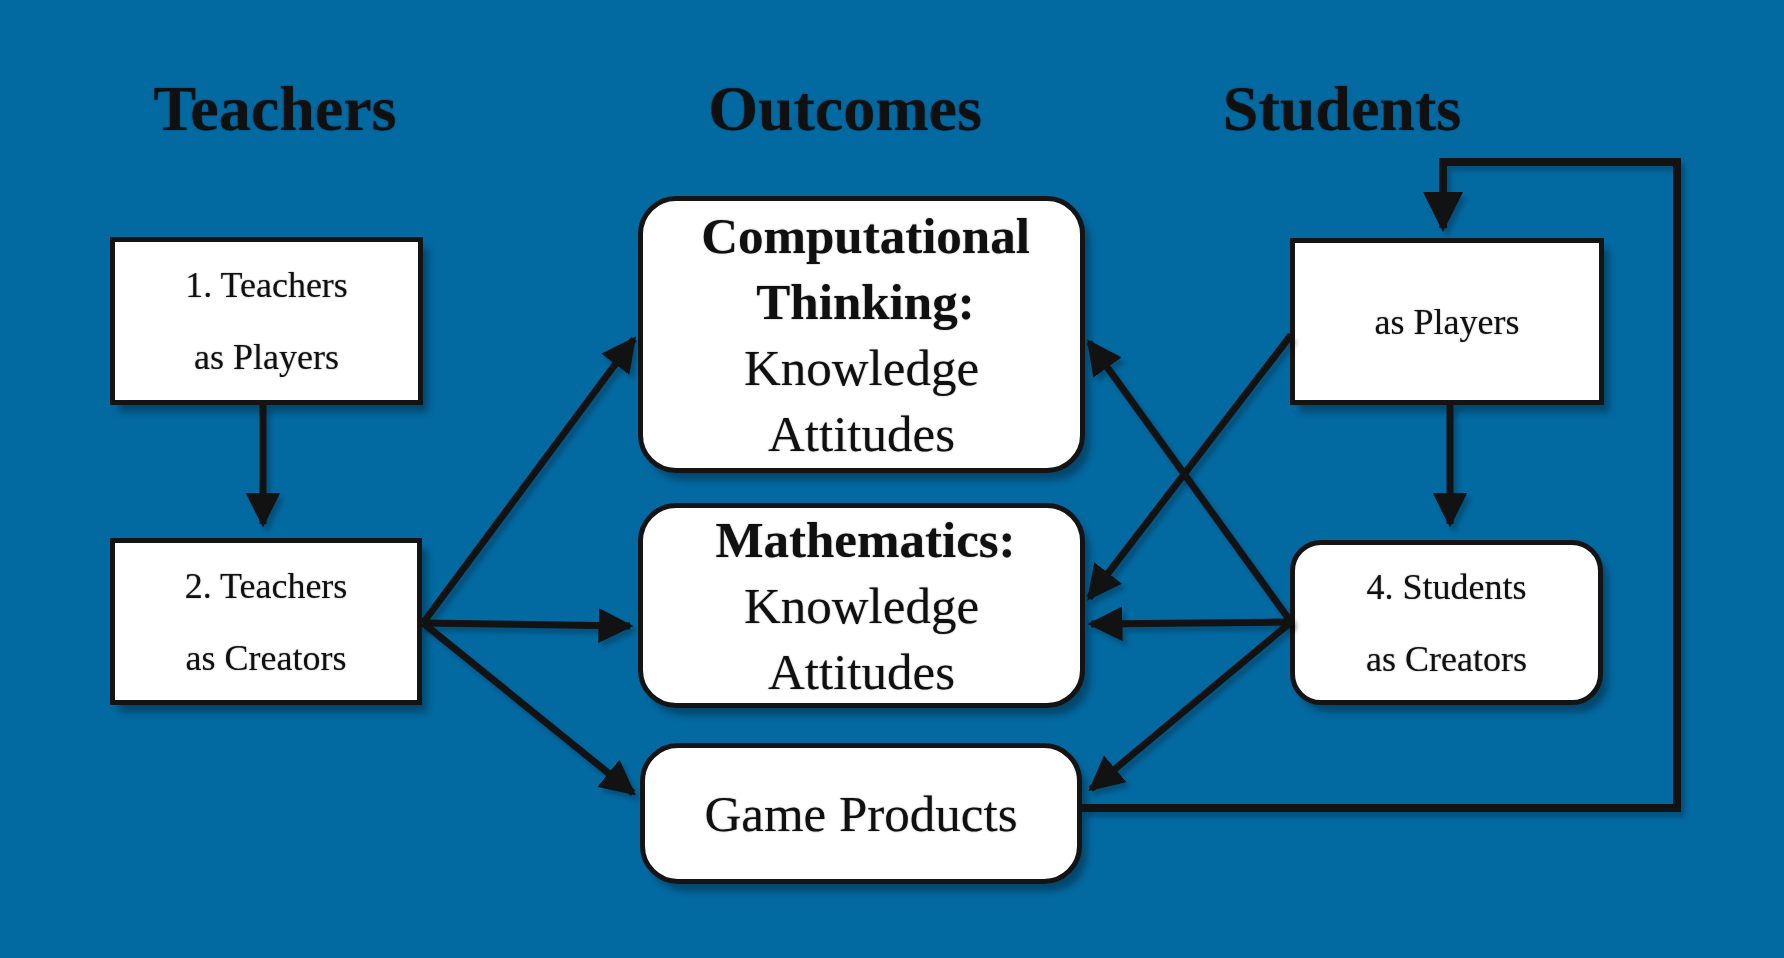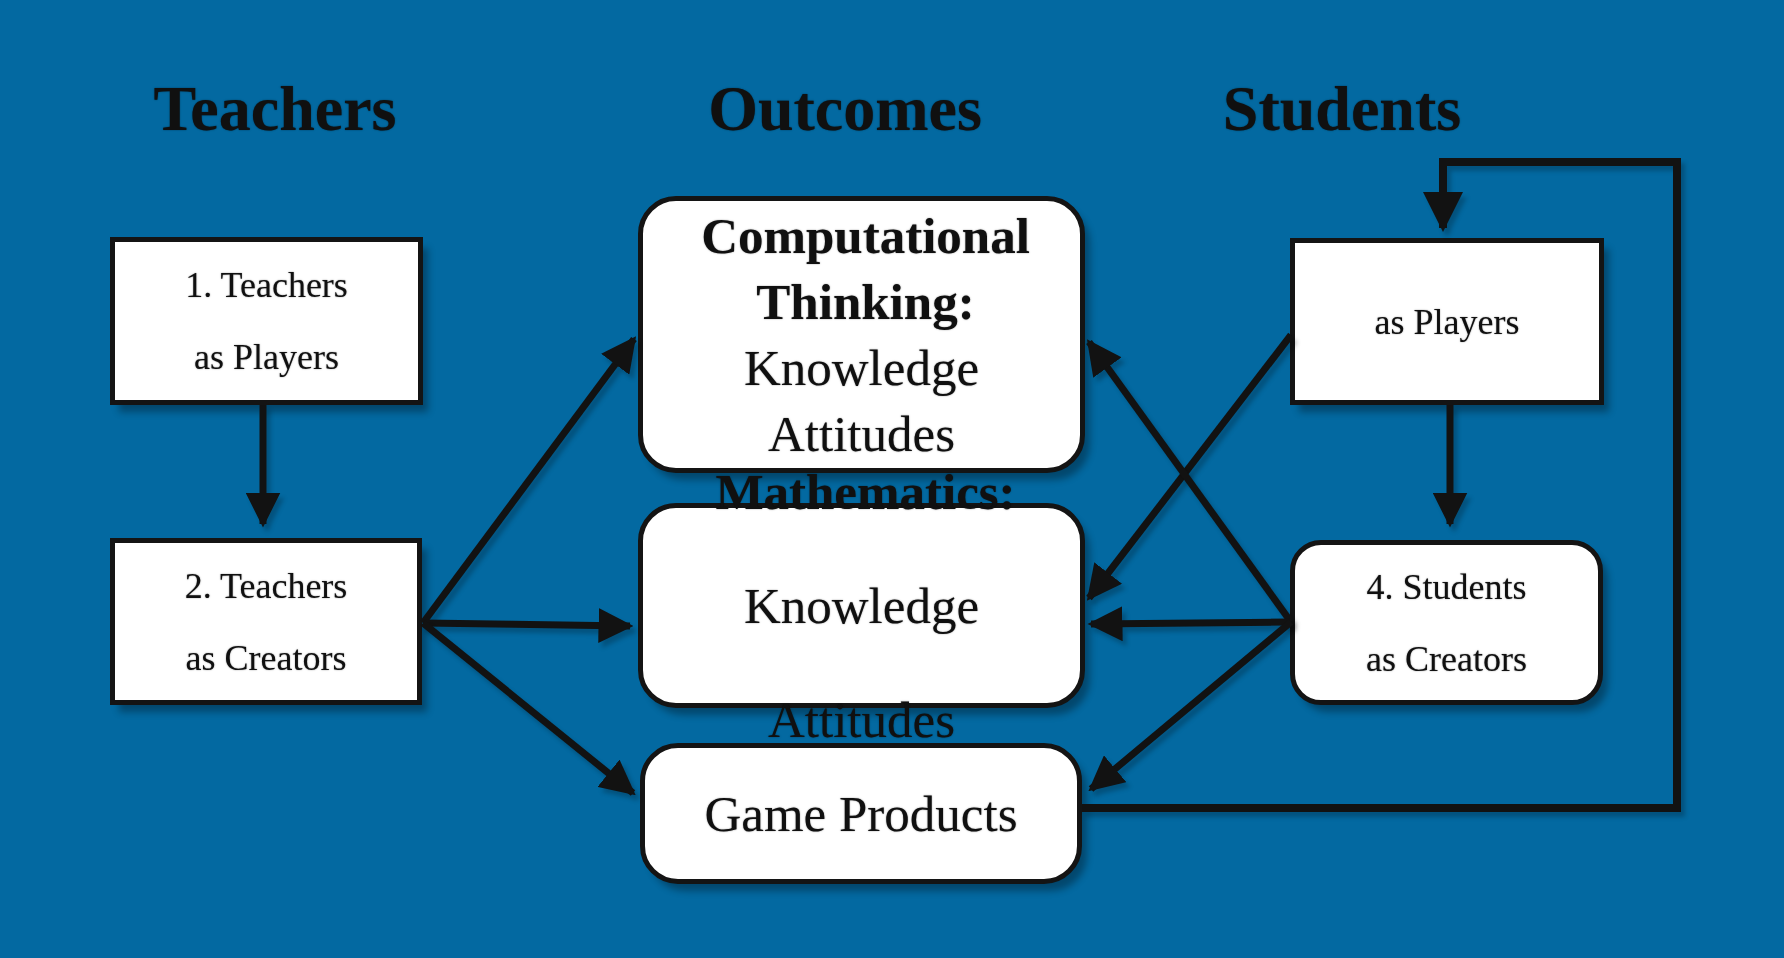--- a/index.html
+++ b/index.html
@@ -40,21 +40,21 @@
     text-shadow:0 0 1.5px rgba(0,0,0,.5);
   }
   .rounded{border-radius:38px;}
   .rounded .txt{font-size:51px;line-height:66px;}
   .bold{font-weight:bold;margin-left:8px;}
   #box-teachers-players {left:110px;  top:237px; width:313px; height:168px;}
   #box-teachers-creators{left:110px;  top:538px; width:312px; height:167px;}
   #box-students-players {left:1290px; top:238px; width:314px; height:167px;}
   #box-students-creators{left:1290px; top:540px; width:313px; height:165px;border-radius:31px;}
   #box-computational    {left:638px;  top:196px; width:447px; height:277px;}
-  #box-mathematics      {left:638px;  top:503px; width:447px; height:205px;gap:48px;}
+  #box-mathematics      {left:638px;  top:503px; width:447px; height:205px;}
   #box-game-products    {left:640px;  top:743px; width:442px; height:141px;}
   #arrow-layer{
     position:absolute;left:0;top:0;z-index:2;
     pointer-events:none;
   }
   .arrow{
     stroke:#121212;
     stroke-width:7;
     fill:none;
     filter:drop-shadow(4px 5px 2px rgba(0,0,0,0.22));

